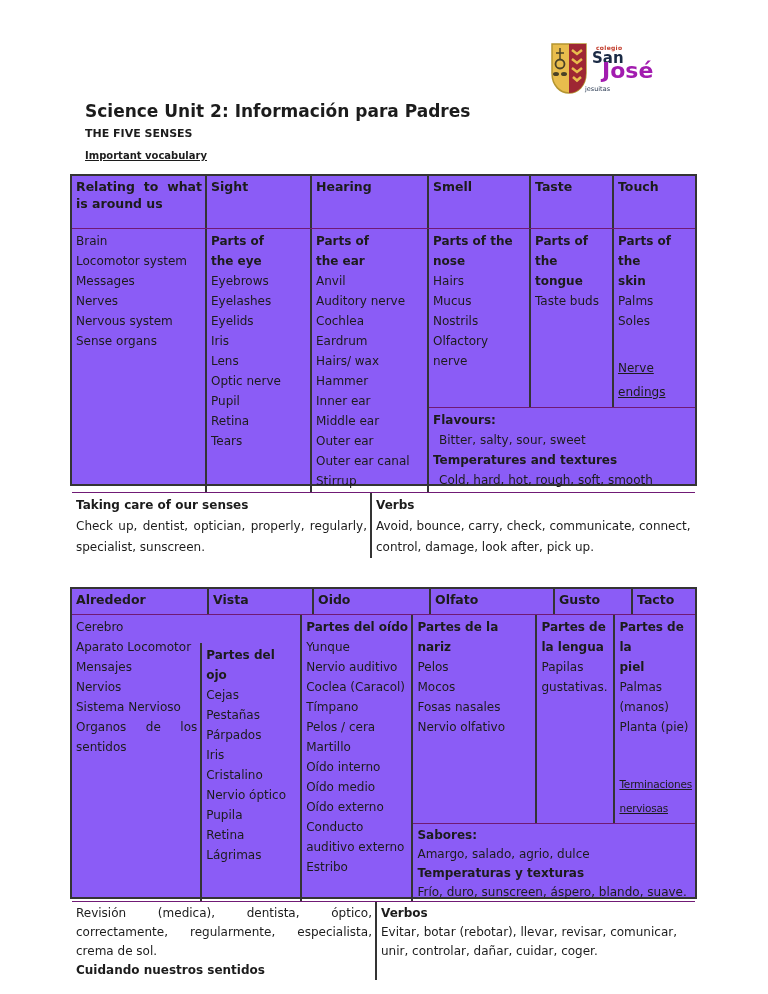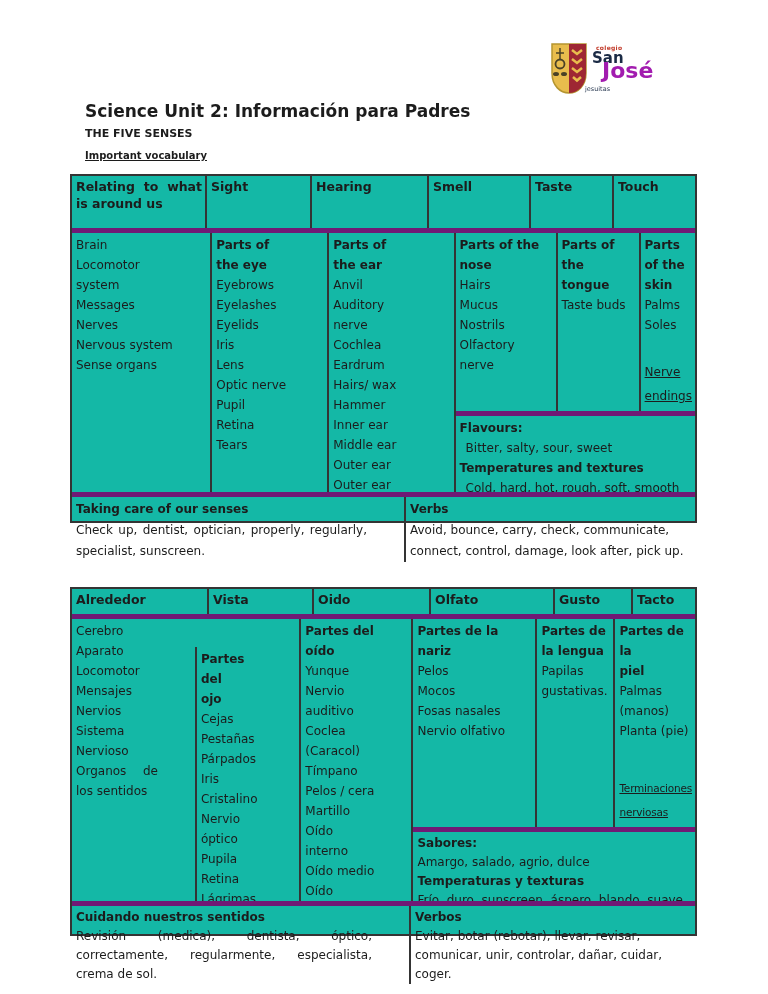--- a/index.html
+++ b/index.html
@@ -15,26 +15,26 @@
   .logo .san{position:absolute;left:43px;top:6px;font-size:15px;font-weight:bold;color:#1b2b45;}
   .logo .jose{position:absolute;left:53px;top:15px;font-size:22px;font-weight:bold;color:#a21caf;}
   .logo .jesuitas{position:absolute;left:36px;top:42px;font-size:6.5px;color:#2a3a52;}
 
   
   .doc-title{position:absolute;left:85px;top:101px;font-size:17px;font-weight:bold;}
   .doc-subtitle{position:absolute;left:85px;top:127px;font-size:11px;font-weight:600;}
   .doc-seclabel{position:absolute;left:85px;top:150px;font-size:10px;font-weight:bold;text-decoration:underline;}
 
   
-  .vtable{position:absolute;left:70px;width:627px;height:349px;border:2px solid #343434;
-          box-sizing:border-box;font-size:12px;display:flex;flex-direction:column;background:#14b8a6;}
+  .vtable{position:absolute;left:70px;width:627px;height:312px;border:2px solid #343434;
+          box-sizing:border-box;font-size:12px;display:flex;flex-direction:column;background:#8b5cf6;}
   #table-en{top:174px;}
   #table-es{top:587px;}
   .trow{display:flex;box-sizing:border-box;flex:none;}
-  .bt{border-top:5px solid #701a75;gap:34px;}
+  .bt{border-top:1px solid #701a75;}
   .bl{border-left:2px solid #343434;}
   .cell{box-sizing:border-box;padding:2px 3px 0 4px;overflow:hidden;}
   .thead .cell{font-weight:bold;font-size:12.5px;line-height:17px;}
   .cell-head{font-weight:bold;white-space:pre-line;line-height:20px;}
   .vlist .item{line-height:20px;white-space:pre-line;}
   .just{text-align:justify;}
   .colflex{display:flex;flex-direction:column;}
   .cell-foot{margin-top:auto;line-height:24px;padding-bottom:3px;text-decoration:underline;}
   .rblock{display:flex;flex-direction:column;box-sizing:border-box;}
   .rtop{display:flex;flex:none;box-sizing:border-box;}
@@ -267,22 +267,22 @@
           <div class="mline b">Sabores:</div>
           <div class="mline">Amargo, salado, agrio, dulce</div>
           <div class="mline b">Temperaturas y texturas</div>
           <div class="mline">Frío, duro, sunscreen, áspero, blando, suave.</div>
         </div>
       </div>
     </div>
 
     <div class="trow bt foot" style="flex:1;">
       <div class="cell" style="width:303px;">
+        <div class="fl just">Revisión (medica), dentista, óptico, correctamente, regularmente, especialista, crema de sol.</div>
         <div class="fl b">Cuidando nuestros sentidos</div>
-        <div class="fl just">Revisión (medica), dentista, óptico, correctamente, regularmente, especialista, crema de sol.</div>
       </div>
       <div class="cell bl" style="flex:1;">
         <div class="fl b">Verbos</div>
         <div class="fl">Evitar, botar (rebotar), llevar, revisar, comunicar, unir, controlar, dañar, cuidar, coger.</div>
       </div>
     </div>
   </div>
 
 </div>
 

